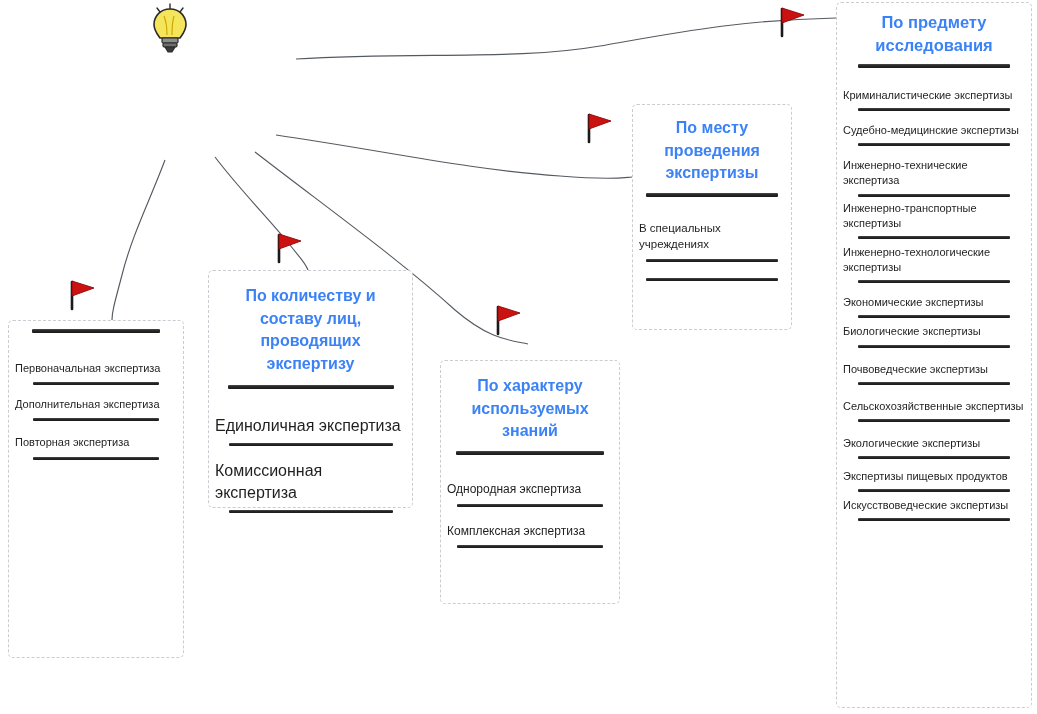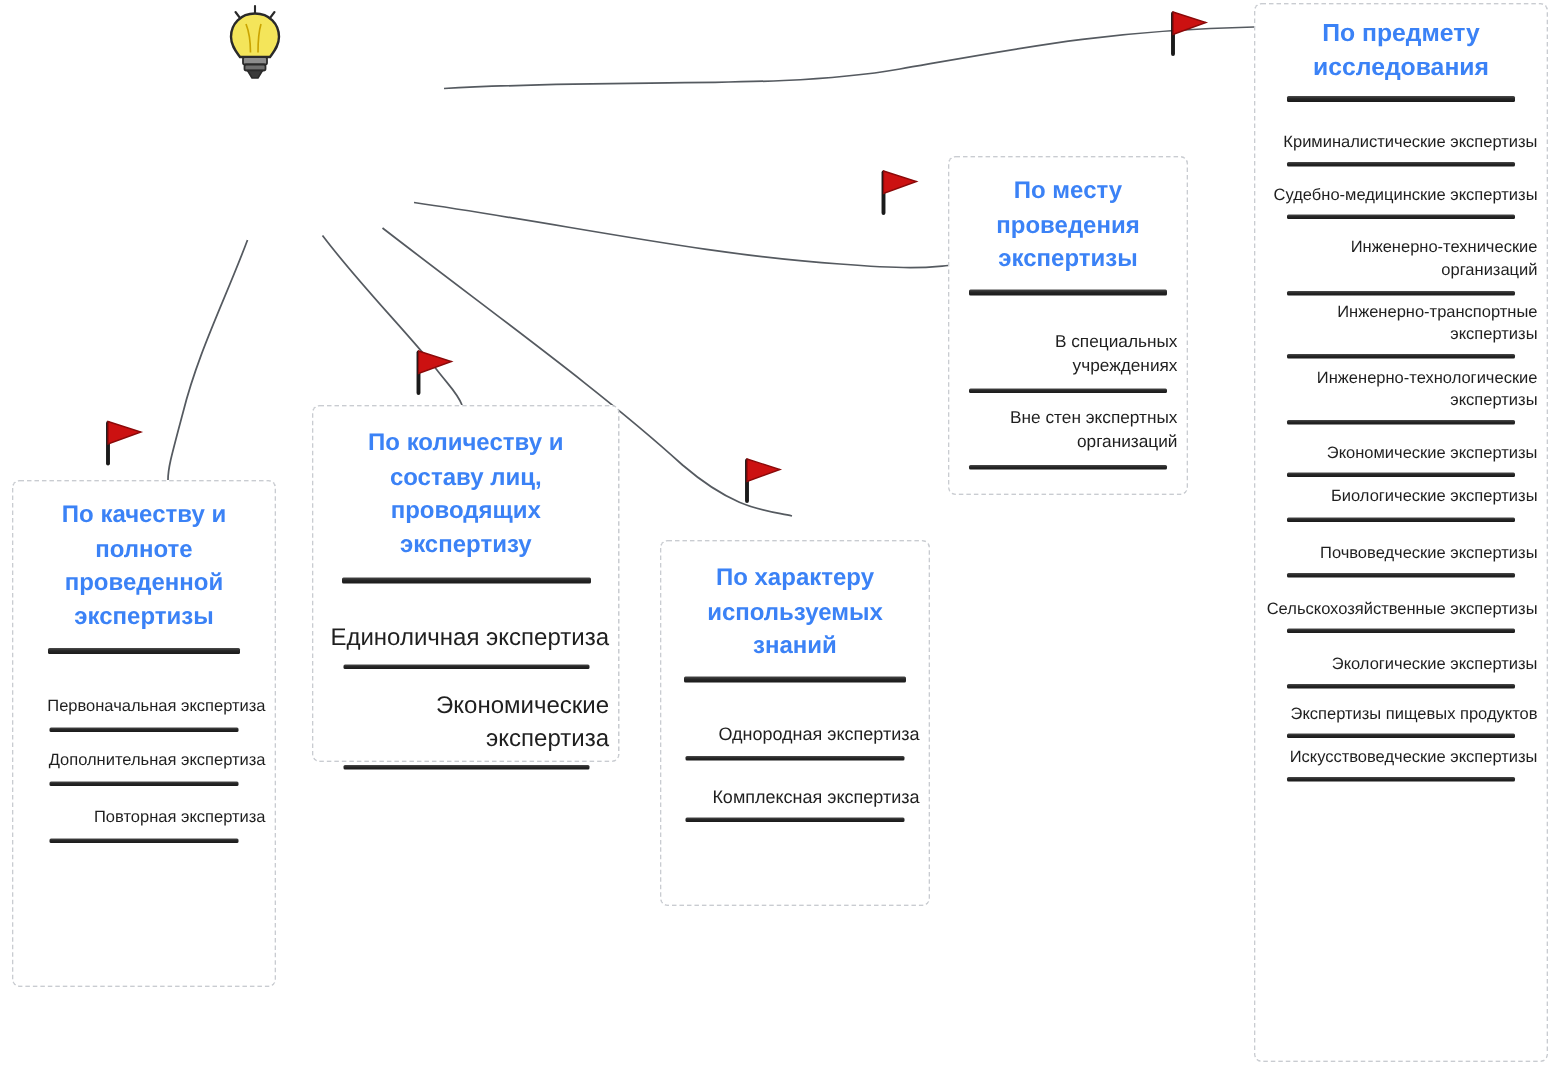--- a/index.html
+++ b/index.html
@@ -88,21 +88,21 @@
   .rule {
     height: 4px;
     border-radius: 1px;
     background: linear-gradient(to bottom, #4a4a4a 0%, #262626 45%, #1a1a1a 100%);
     margin: 0 auto;
   }
   .rule.thin {
     height: 3px;
   }
   .leaf {
-    text-align: right;
+    text-align: left;
     color: #1f1f1f;
     line-height: 1.38;
     padding: 0 6px;
   }
 
   
   #branch-quality { left: 8px; top: 320px; width: 176px; height: 338px; }
   #branch-quality .branch-title { font-size: 16px; margin-top: 12px; }
   #branch-quality .rule.head { width: 128px; margin-top: 8px; }
   #branch-quality .leaf { font-size: 11px; }
@@ -182,41 +182,40 @@
   <svg class="flag" style="left:575px; top:108px;" viewBox="0 0 40 40" xmlns="http://www.w3.org/2000/svg">
     <path d="M 14,7 L 14,34" stroke="#1a1a1a" stroke-width="2.6" stroke-linecap="round"></path>
     <path d="M 14,6 L 36,13 L 14,21 Z" fill="#cc1111" stroke="#8a0a0a" stroke-width="0.9"></path>
   </svg>
   <svg class="flag" style="left:768px; top:2px;" viewBox="0 0 40 40" xmlns="http://www.w3.org/2000/svg">
     <path d="M 14,7 L 14,34" stroke="#1a1a1a" stroke-width="2.6" stroke-linecap="round"></path>
     <path d="M 14,6 L 36,13 L 14,21 Z" fill="#cc1111" stroke="#8a0a0a" stroke-width="0.9"></path>
   </svg>
 
   <div class="branch" id="branch-quality">
-    <div class="branch-title">По качеству и полноте проведенной экспертизы</div>
     <div class="rule head"></div>
     <div style="height:28px"></div>
     <div class="leaf">Первоначальная экспертиза</div>
     <div class="rule thin" style="width:126px;margin-top:6px"></div>
     <div style="height:12px"></div>
     <div class="leaf">Дополнительная экспертиза</div>
     <div class="rule thin" style="width:126px;margin-top:6px"></div>
     <div style="height:14px"></div>
     <div class="leaf">Повторная экспертиза</div>
     <div class="rule thin" style="width:126px;margin-top:6px"></div>
   </div>
 
   <div class="branch" id="branch-count">
     <div class="branch-title">По количеству и составу лиц, проводящих экспертизу</div>
     <div class="rule head"></div>
     <div style="height:26px"></div>
     <div class="leaf">Единоличная экспертиза</div>
     <div class="rule thin" style="width:164px;margin-top:6px"></div>
     <div style="height:14px"></div>
-    <div class="leaf">Экономические экспертиза</div>
+    <div class="leaf">Комиссионная экспертиза</div>
     <div class="rule thin" style="width:164px;margin-top:6px"></div>
   </div>
 
   <div class="branch" id="branch-character">
     <div class="branch-title">По характеру используемых знаний</div>
     <div class="rule head"></div>
     <div style="height:26px"></div>
     <div class="leaf">Однородная экспертиза</div>
     <div class="rule thin" style="width:146px;margin-top:6px"></div>
     <div style="height:16px"></div>
@@ -224,38 +223,37 @@
     <div class="rule thin" style="width:146px;margin-top:6px"></div>
   </div>
 
   <div class="branch" id="branch-place">
     <div class="branch-title">По месту проведения экспертизы</div>
     <div class="rule head"></div>
     <div style="height:24px"></div>
     <div class="leaf">В специальных учреждениях</div>
     <div class="rule thin" style="width:132px;margin-top:6px"></div>
     <div style="height:10px"></div>
-    <div class="leaf">Вне стен экспертных организаций</div>
     <div class="rule thin" style="width:132px;margin-top:6px"></div>
   </div>
 
   <div class="branch" id="branch-subject">
     <div class="branch-title">По предмету исследования</div>
     <div class="rule head"></div>
 
     <div style="height:20px"></div>
     <div class="leaf">Криминалистические экспертизы</div>
     <div class="rule item thin" style="margin-top:5px"></div>
 
     <div style="height:12px"></div>
     <div class="leaf">Судебно-медицинские экспертизы</div>
     <div class="rule item thin" style="margin-top:5px"></div>
 
     <div style="height:12px"></div>
-    <div class="leaf">Инженерно-технические организаций</div>
+    <div class="leaf">Инженерно-технические экспертиза</div>
     <div class="rule item thin" style="margin-top:5px"></div>
 
     <div style="height:4px"></div>
     <div class="leaf">Инженерно-транспортные экспертизы</div>
     <div class="rule item thin" style="margin-top:5px"></div>
 
     <div style="height:6px"></div>
     <div class="leaf">Инженерно-технологические экспертизы</div>
     <div class="rule item thin" style="margin-top:5px"></div>
 

